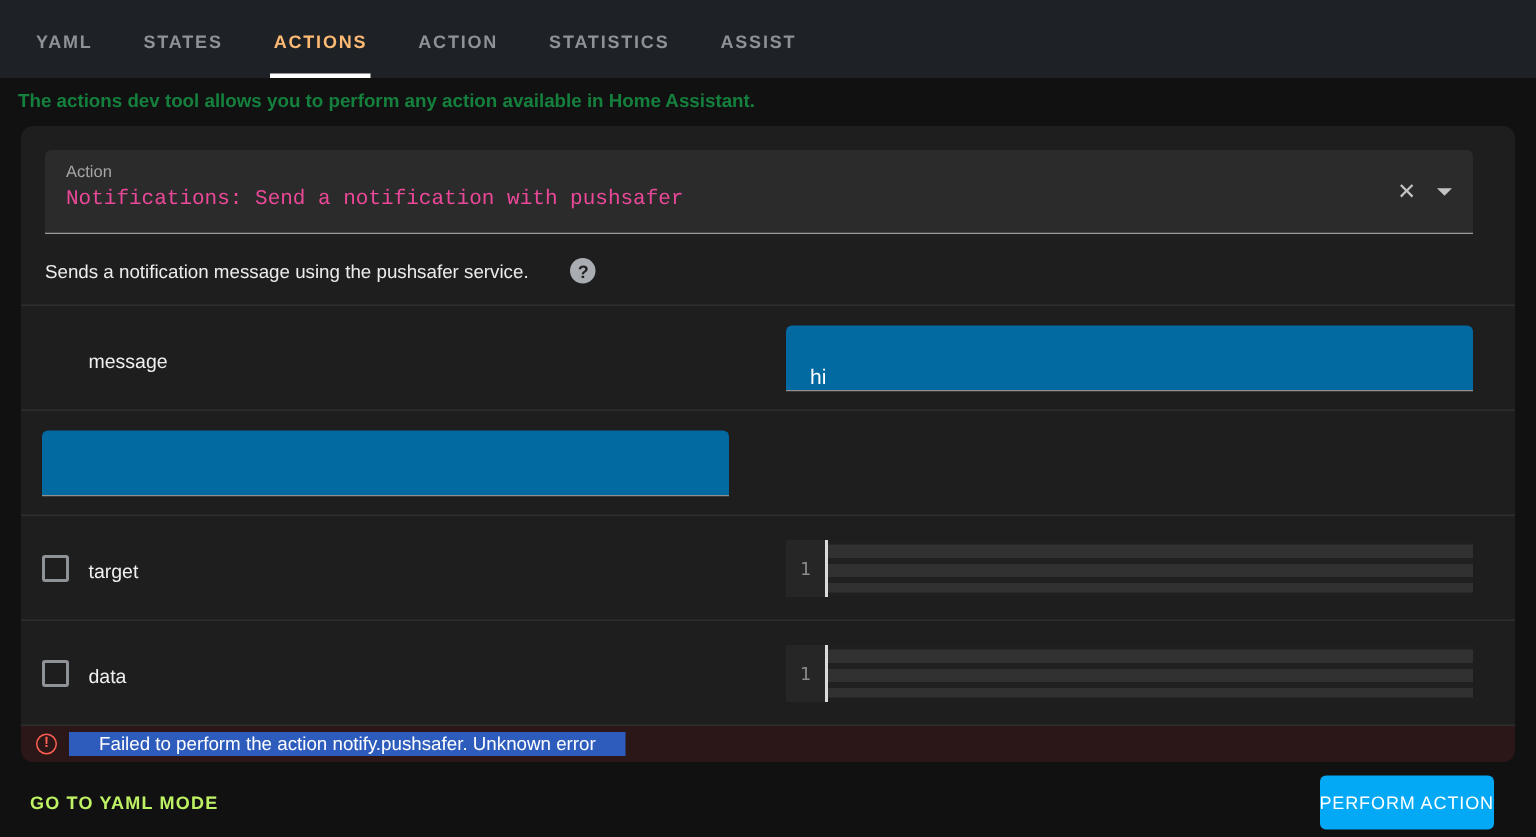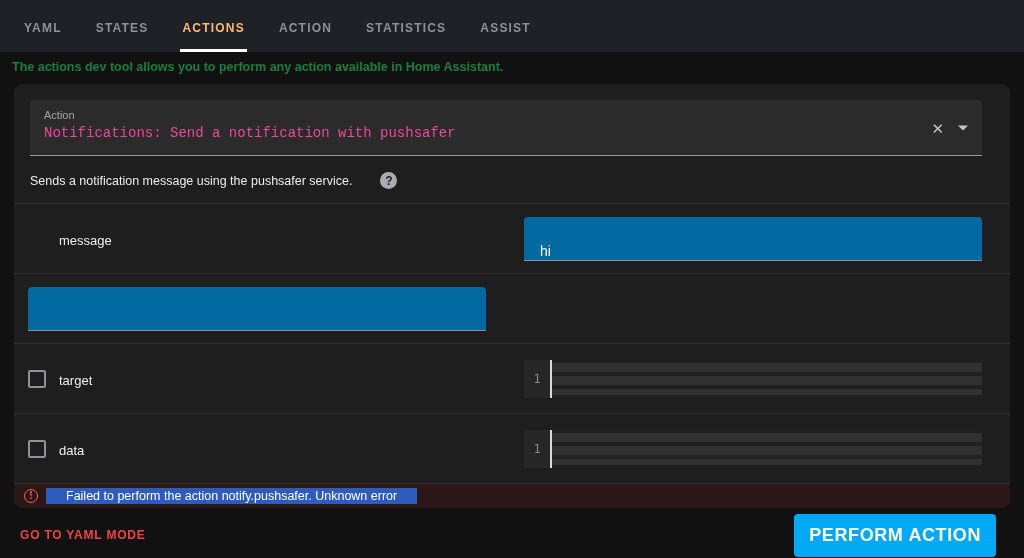--- a/index.html
+++ b/index.html
@@ -122,27 +122,27 @@
     background: #2d5cbd; padding: 1px 20px;
   }
 
   
   .footer {
     margin-top: auto; flex: none; height: 54px;
     display: flex; justify-content: space-between; align-items: center;
     padding: 0 28px 0 20px;
   }
   .yaml-link {
-    color: #ef4444; font-size: 12px; font-weight: 700;
+    color: #bef264; font-size: 12px; font-weight: 700;
     letter-spacing: 0.8px; cursor: pointer; text-decoration: none;
   }
   .perform-btn {
     background: #03a9f4; color: #ffffff; border: none; border-radius: 4px;
-    font-size: 18px; font-weight: 700; letter-spacing: 0.6px;
-    padding: 11px 15px; cursor: pointer;
+    font-size: 12px; font-weight: 400; letter-spacing: 0.6px;
+    padding: 11px 0; cursor: pointer;
     font-family: "Liberation Sans", sans-serif;
   }
 </style>
 </head>
 <body>
 
 <div class="tabs-bar">
   <div class="tab">YAML</div>
   <div class="tab">STATES</div>
   <div class="tab active">ACTIONS</div>

